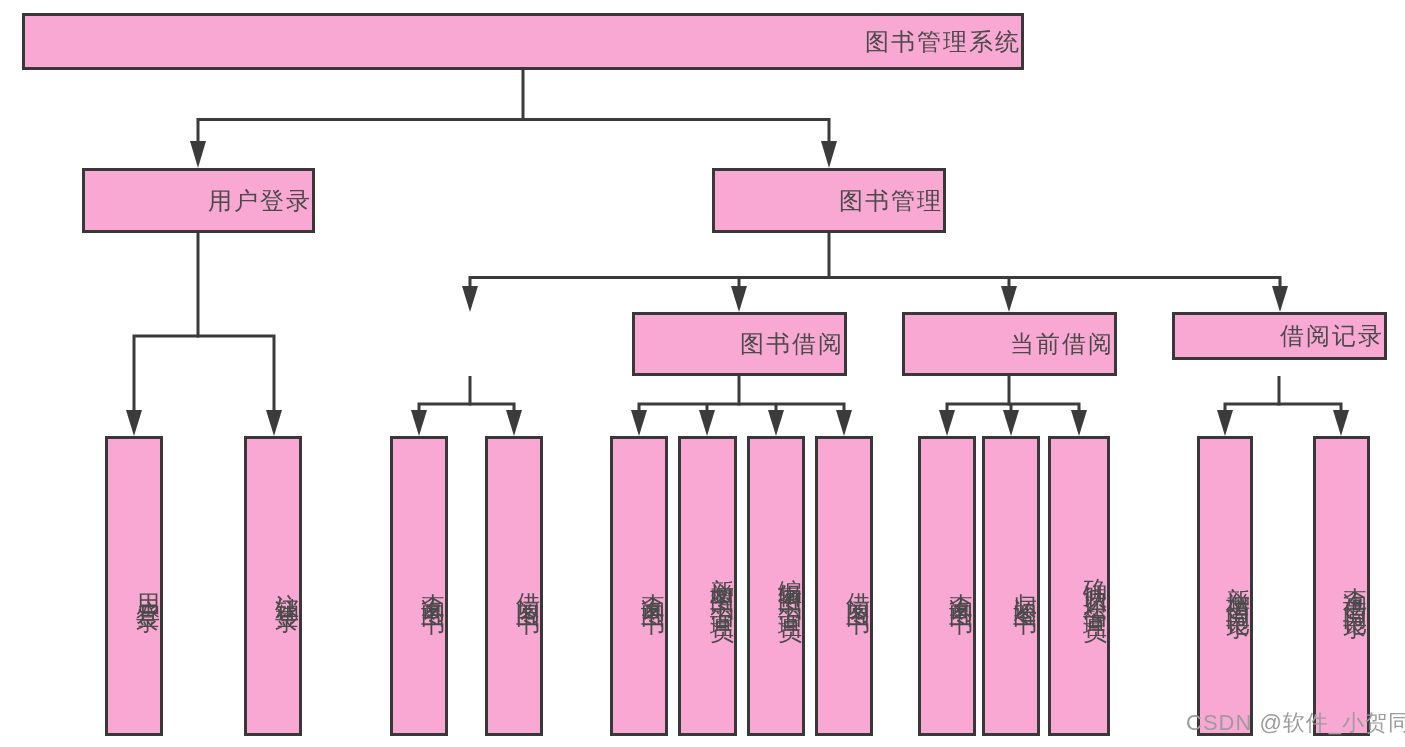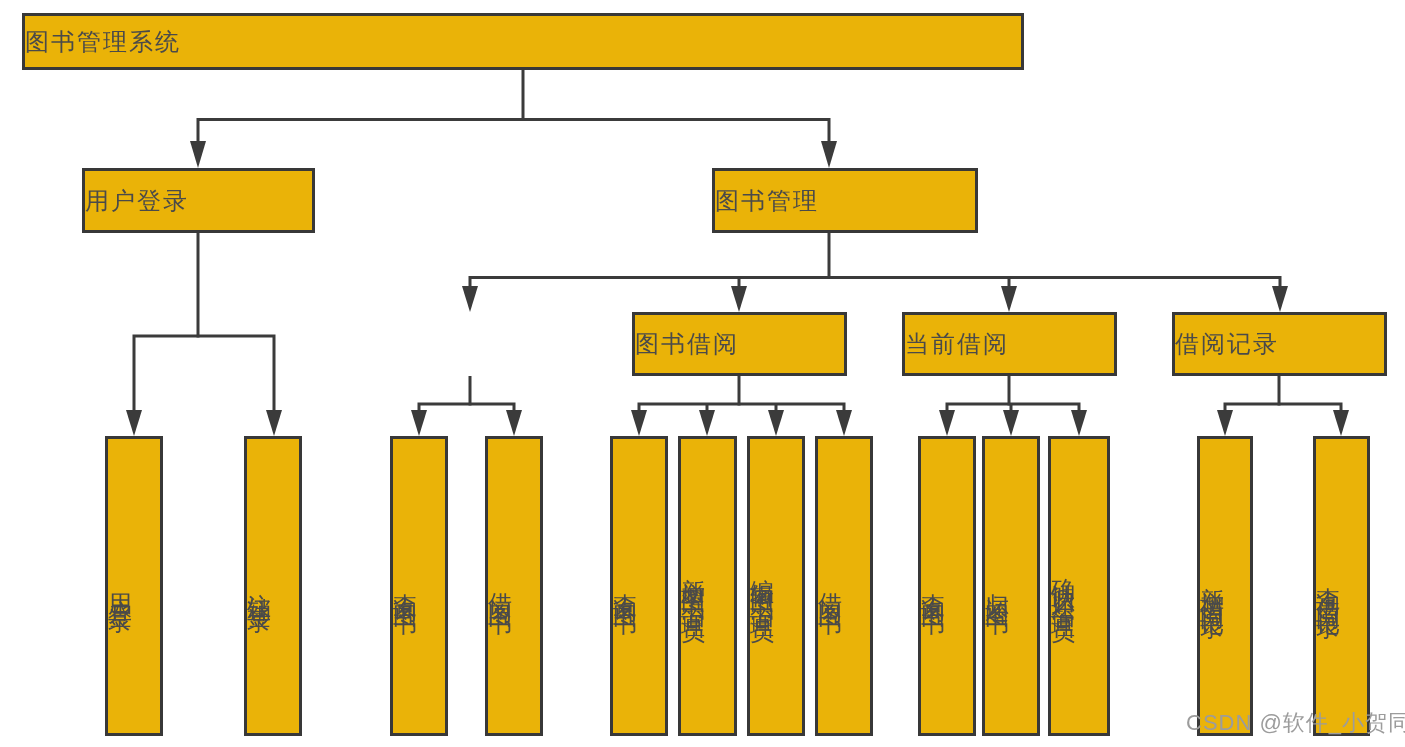--- a/index.html
+++ b/index.html
@@ -14,24 +14,24 @@
   #connectors {
     position: absolute;
     left: 0; top: 0;
     width: 1405px; height: 747px;
     z-index: 1;
   }
   .node {
     position: absolute;
     box-sizing: border-box;
     border: 3px solid #383838;
-    background: #eab308;
+    background: #f9a8d4;
     display: flex;
     align-items: center;
-    justify-content: flex-start;
+    justify-content: flex-end;
     z-index: 2;
   }
   .node-label {
     font-size: 24px;
     color: #4a4a4a;
     letter-spacing: 2px;
     white-space: nowrap;
   }
   .leaf-label {
     writing-mode: vertical-rl;
@@ -116,31 +116,31 @@
     </g>
   </svg>
 
   <div class="node" style="left:22px;top:13px;width:1002px;height:57px">
     <span class="node-label">图书管理系统</span>
   </div>
 
   <div class="node" style="left:82px;top:168px;width:233px;height:65px">
     <span class="node-label">用户登录</span>
   </div>
-  <div class="node" style="left:712px;top:168px;width:266px;height:65px">
+  <div class="node" style="left:712px;top:168px;width:234px;height:65px">
     <span class="node-label">图书管理</span>
   </div>
 
   <div class="node" style="left:632px;top:312px;width:215px;height:64px">
     <span class="node-label">图书借阅</span>
   </div>
   <div class="node" style="left:902px;top:312px;width:215px;height:64px">
     <span class="node-label">当前借阅</span>
   </div>
-  <div class="node" style="left:1172px;top:312px;width:215px;height:64px">
+  <div class="node" style="left:1172px;top:312px;width:215px;height:48px">
     <span class="node-label">借阅记录</span>
   </div>
 
   <div class="node" style="left:105px;top:436px;width:58px;height:300px">
     <span class="leaf-label">用户登录</span>
   </div>
   <div class="node" style="left:244px;top:436px;width:58px;height:300px">
     <span class="leaf-label">注销登录</span>
   </div>
 

